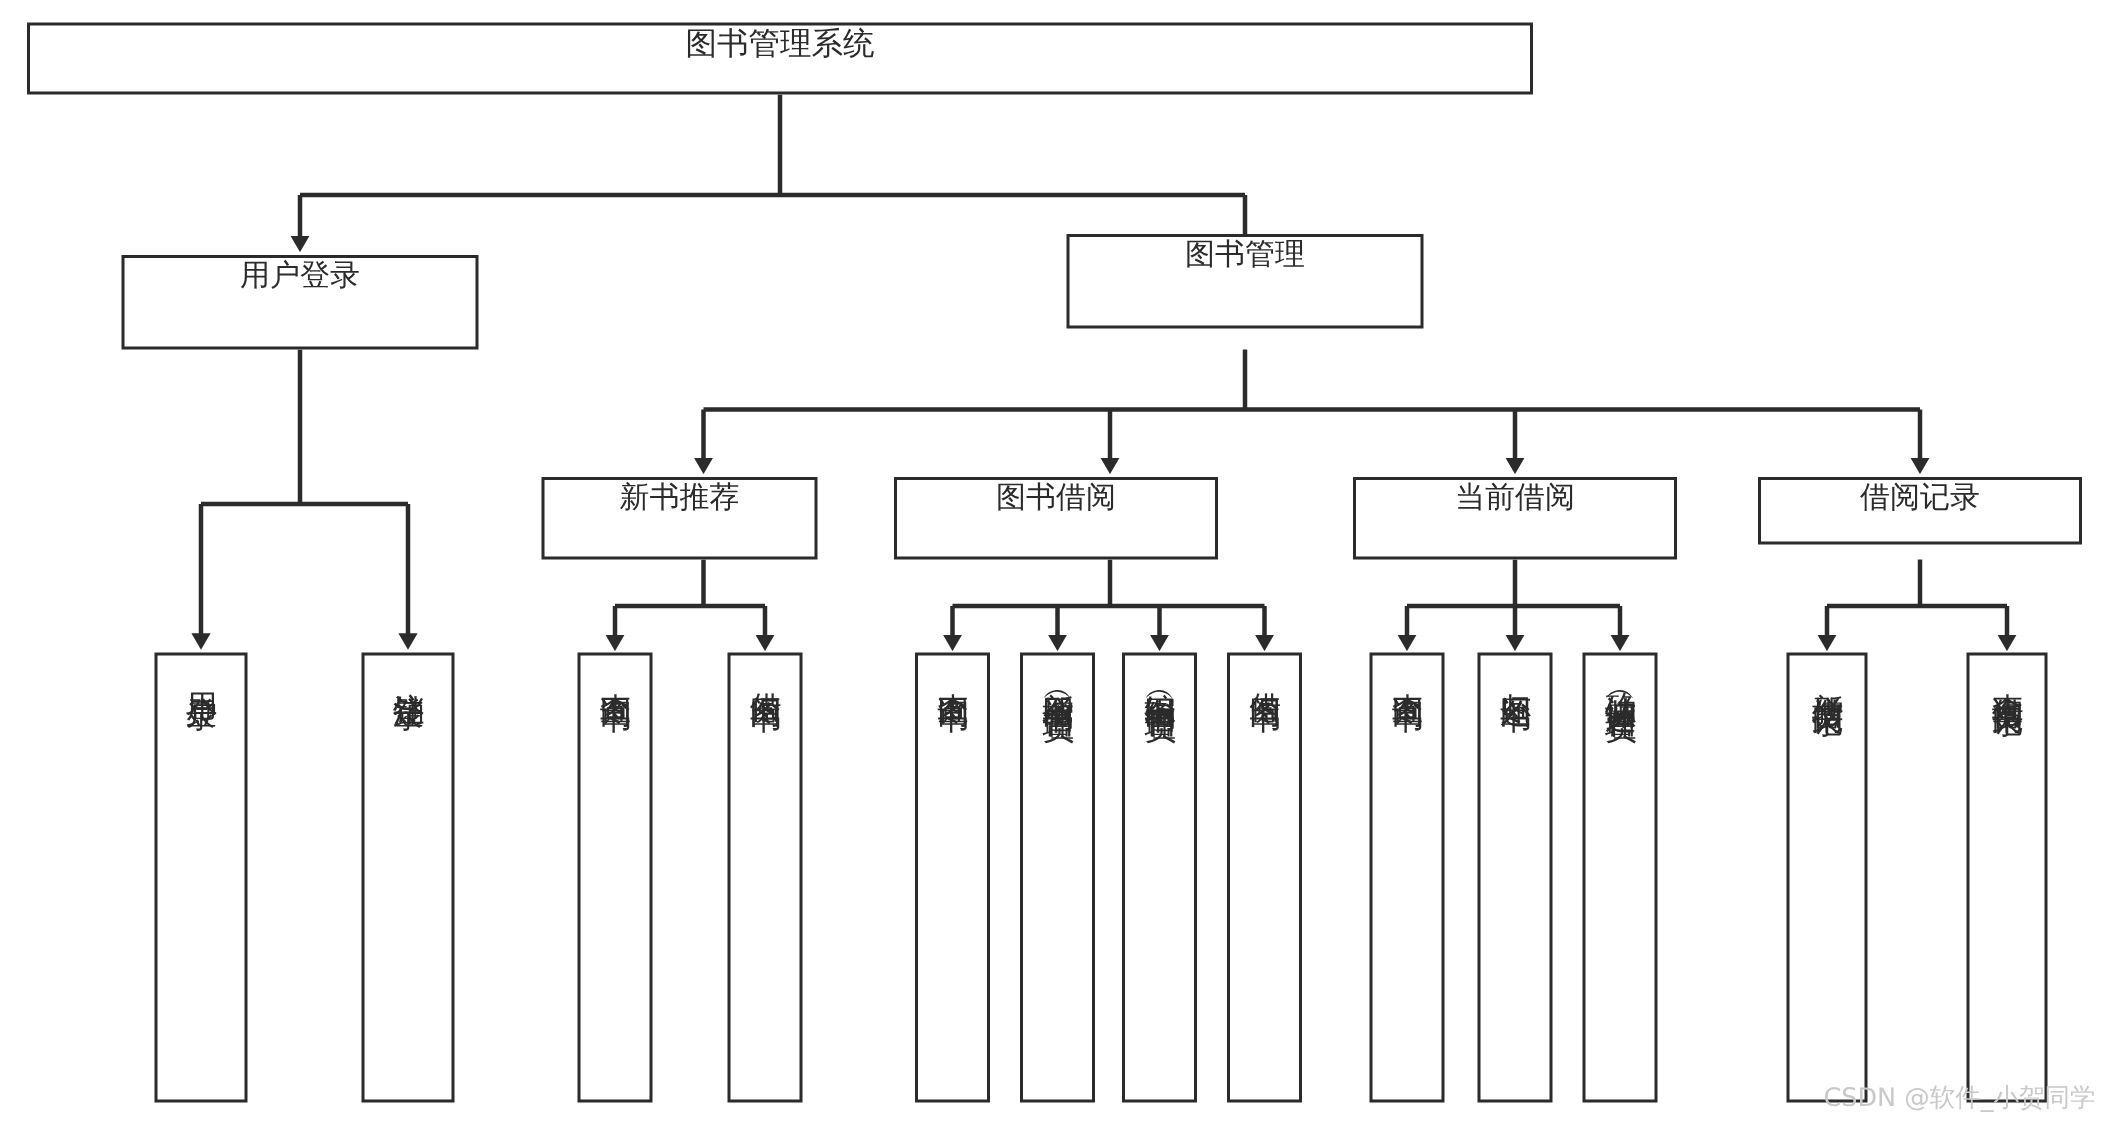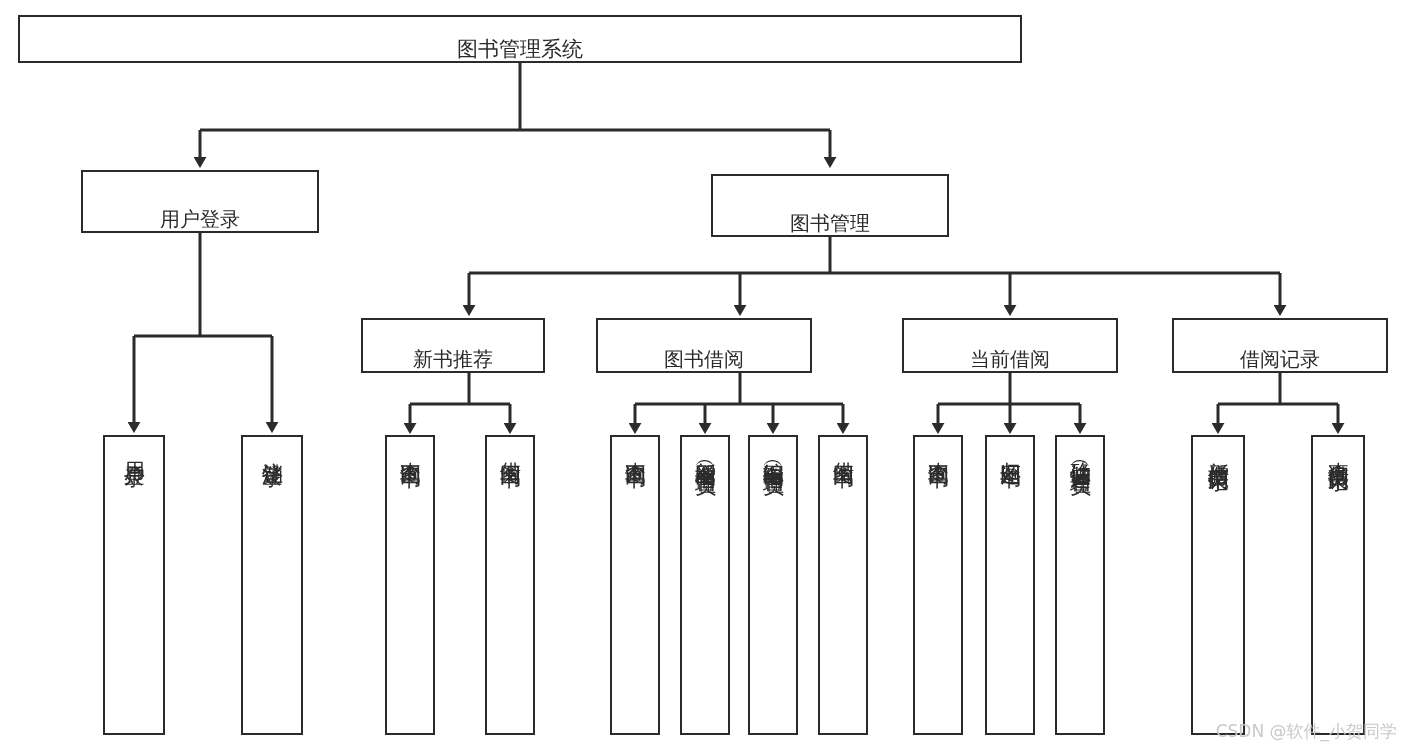--- a/index.html
+++ b/index.html
@@ -25,21 +25,21 @@
     width: 1405px;
     height: 747px;
   }
   
   .node {
     position: absolute;
     box-sizing: border-box;
     background: #ffffff;
     border: 2px solid #2b2b2b;
     display: flex;
-    align-items: flex-end;
+    align-items: flex-start;
     justify-content: center;
     color: #2b2b2b;
   }
   .node-label {
     display: block;
     text-align: center;
     color: #2b2b2b;
     line-height: 1.15;
     white-space: nowrap;
   }
@@ -136,34 +136,34 @@
     </g>
   </svg>
 
   <div class="node level-0" style="left:18px; top:15px; width:1004px; height:48px;">
     <span class="node-label">图书管理系统</span>
   </div>
 
   <div class="node level-1" style="left:81px; top:170px; width:238px; height:63px;">
     <span class="node-label">用户登录</span>
   </div>
-  <div class="node level-1" style="left:711px; top:174px; width:238px; height:63px;">
+  <div class="node level-1" style="left:711px; top:156px; width:238px; height:63px;">
     <span class="node-label">图书管理</span>
   </div>
 
   <div class="node level-2" style="left:361px; top:318px; width:184px; height:55px;">
     <span class="node-label">新书推荐</span>
   </div>
   <div class="node level-2" style="left:596px; top:318px; width:216px; height:55px;">
     <span class="node-label">图书借阅</span>
   </div>
   <div class="node level-2" style="left:902px; top:318px; width:216px; height:55px;">
     <span class="node-label">当前借阅</span>
   </div>
-  <div class="node level-2" style="left:1172px; top:318px; width:216px; height:55px;">
+  <div class="node level-2" style="left:1172px; top:318px; width:216px; height:45px;">
     <span class="node-label">借阅记录</span>
   </div>
 
   <div class="node leaf" style="left:103px; top:435px; width:62px; height:300px;">
     <span class="node-label">用户登录</span>
   </div>
   <div class="node leaf" style="left:241px; top:435px; width:62px; height:300px;">
     <span class="node-label">注销登录</span>
   </div>
 

